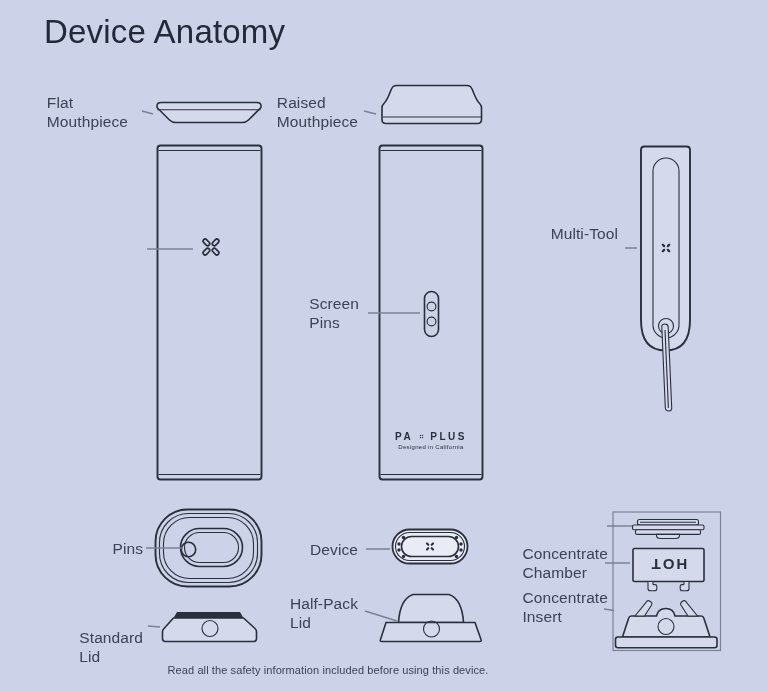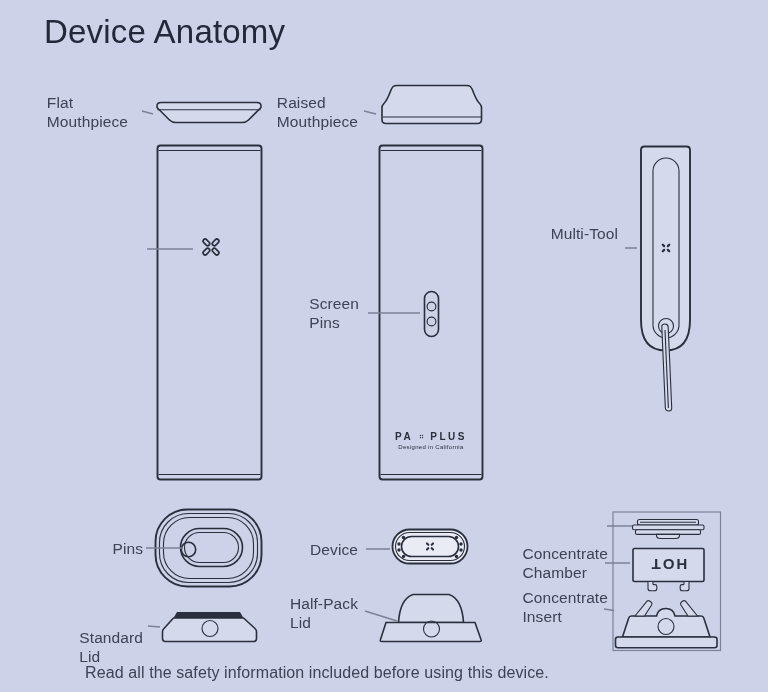--- a/index.html
+++ b/index.html
@@ -14,22 +14,22 @@
     position:absolute;left:44px;top:13px;
     font-size:33px;line-height:38px;font-weight:400;letter-spacing:.2px;
     color:var(--title,#23283a);
   }
   .label{
     position:absolute;text-align:left;white-space:pre-line;
     font-size:15.5px;line-height:19px;letter-spacing:.1px;
     color:var(--label,#3d4355);
   }
   .footer{
-    position:absolute;left:5px;top:664px;width:624px;text-align:center;
-    font-size:16px;color:var(--label,#3d4355);letter-spacing:.1px;
+    position:absolute;left:16px;top:664px;width:624px;text-align:center;
+    font-size:11px;color:var(--label,#3d4355);letter-spacing:.1px;
   }
   .brand{
     position:absolute;left:379px;top:431px;width:104px;text-align:center;
     color:var(--outline,#2a2f3d);
   }
   .brand-row{display:flex;align-items:center;justify-content:center;gap:3px;}
   .brand-row span{font-size:10px;font-weight:bold;letter-spacing:2.5px;line-height:11px;}
   .tagline{font-size:6px;letter-spacing:.3px;margin-top:2px;color:var(--outline,#2a2f3d);}
   .hot{
     position:absolute;left:633px;top:549px;width:71px;height:32px;

